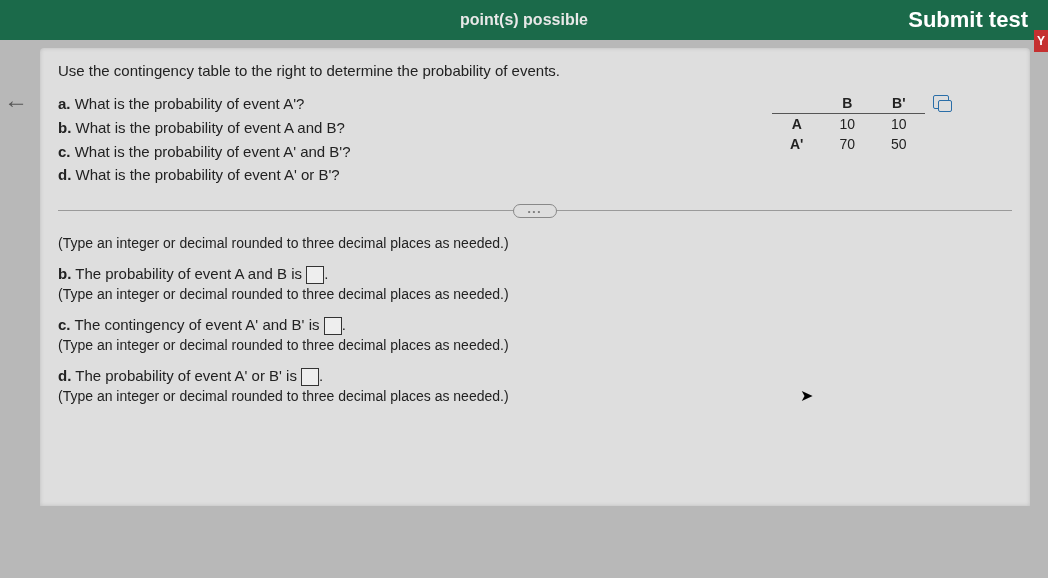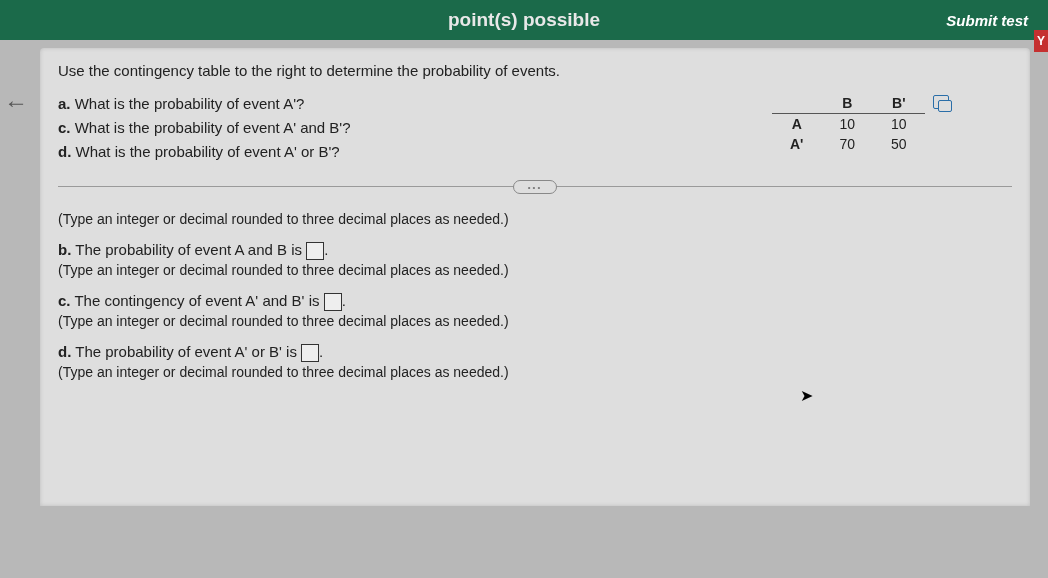--- a/index.html
+++ b/index.html
@@ -17,31 +17,30 @@
   display: flex;
   align-items: center;
   justify-content: space-between;
   padding: 0 20px;
   position: relative;
 }
 .topbar .points {
   position: absolute;
   left: 50%;
   transform: translateX(-50%);
-  font-size: 19px;
+  font-size: 16px;
   font-weight: bold;
   color: #e8e8e8;
 }
 .topbar .submit {
-  font-size: 15px;
+  font-size: 22px;
   font-weight: bold;
   color: #fff;
   margin-left: auto;
   cursor: pointer;
-  font-style: italic;
 }
 .tab-y {
   position: absolute;
   right: 0; top: 30px;
   width: 14px; height: 22px;
   background: #c53030;
   color: #fff;
   font-size: 12px;
   display: flex; align-items: center; justify-content: center;
   font-weight: bold;
@@ -174,20 +173,23 @@
 <div class="back-arrow">←</div>
 
 <div class="panel">
 
   <div class="instruct">Use the contingency table to the right to determine the probability of events.</div>
 
   <div class="row1">
     <div class="questions">
       <div class="q">
         <span class="bold">a.</span><span> What is the probability of event A'?</span>
+      </div>
+      <div class="q">
+        <span class="bold">b.</span><span> What is the probability of event A and B?</span>
       </div>
       <div class="q">
         <span class="bold">c.</span><span> What is the probability of event A' and B'?</span>
       </div>
       <div class="q">
         <span class="bold">d.</span><span> What is the probability of event A' or B'?</span>
       </div>
     </div>
 
     <div class="table-wrap">

